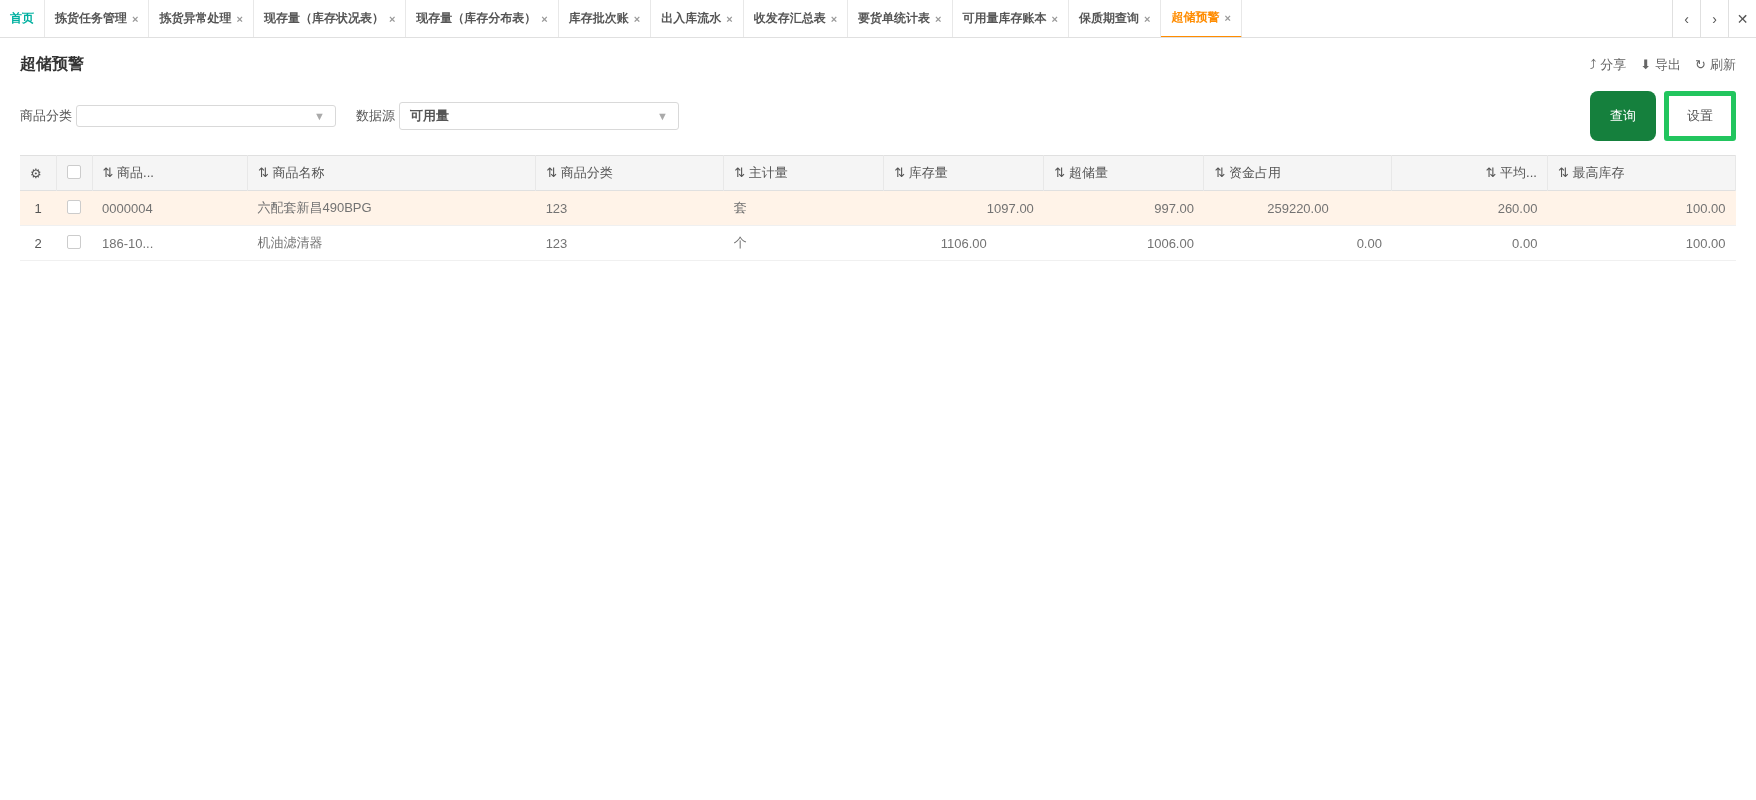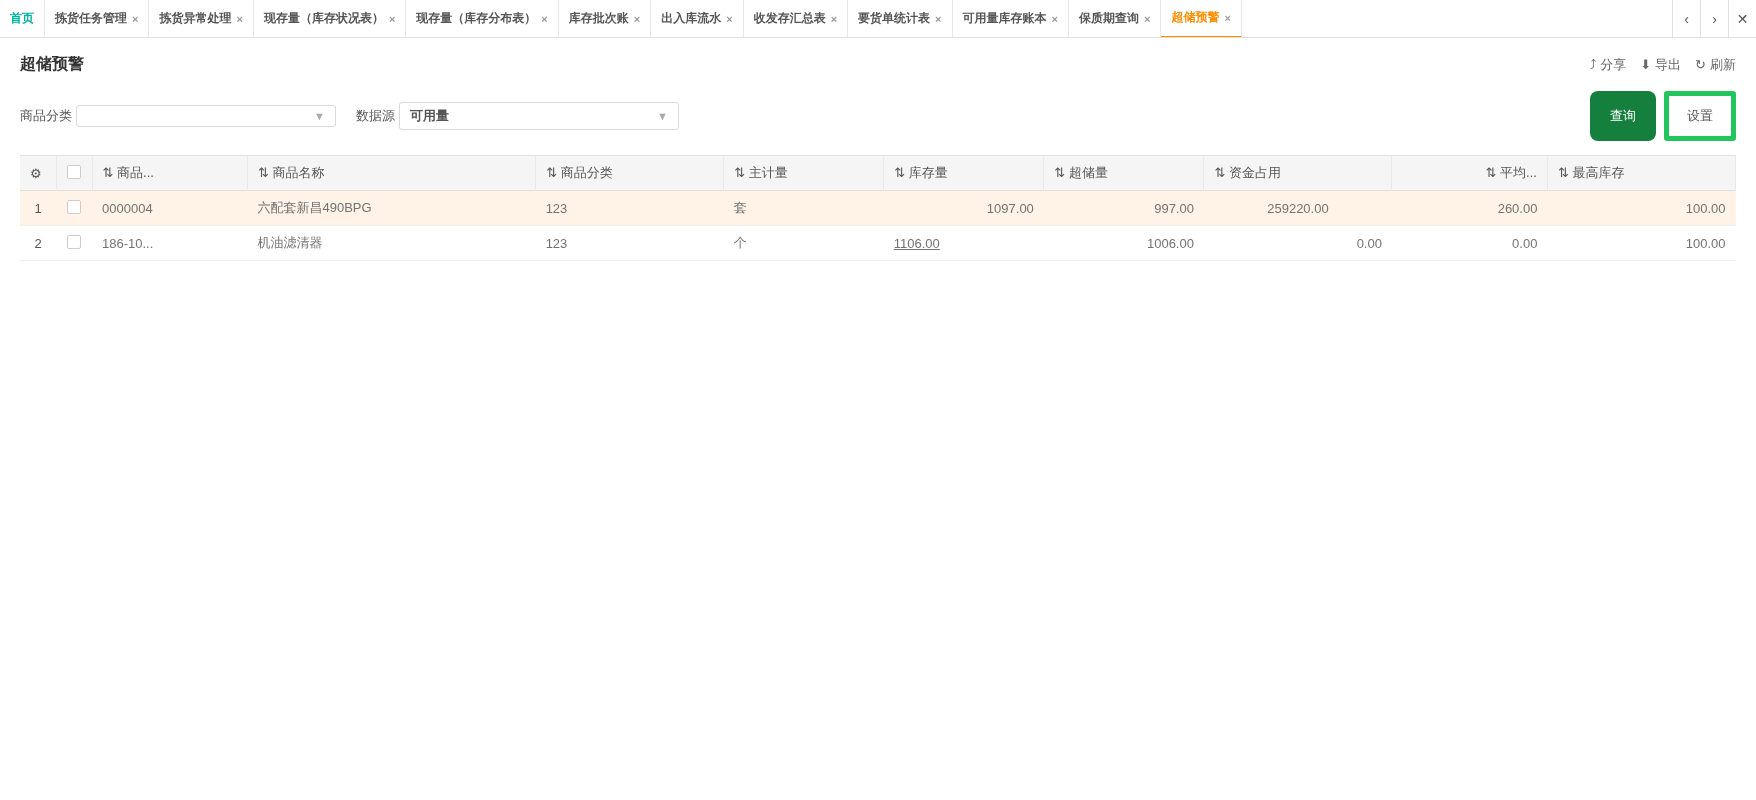--- a/index.html
+++ b/index.html
@@ -318,21 +318,21 @@
       <td style="text-align:right;">260.00</td>
       <td style="text-align:right;">100.00</td>
     </tr>
         <tr>
       <td class="row-num">2</td>
       <td class="checkbox-cell"><span class="cb"></span></td>
       <td>186-10...</td>
       <td>机油滤清器</td>
       <td>123</td>
       <td>个</td>
-      <td style="text-align:left;text-decoration:underline;">1106.00</td>
+      <td style="text-align:center;">1106.00</td>
       <td style="text-align:right;">1006.00</td>
       <td style="text-align:right;">0.00</td>
       <td style="text-align:right;">0.00</td>
       <td style="text-align:right;">100.00</td>
     </tr>
       </tbody>
   </table>
 
 </div>
 

